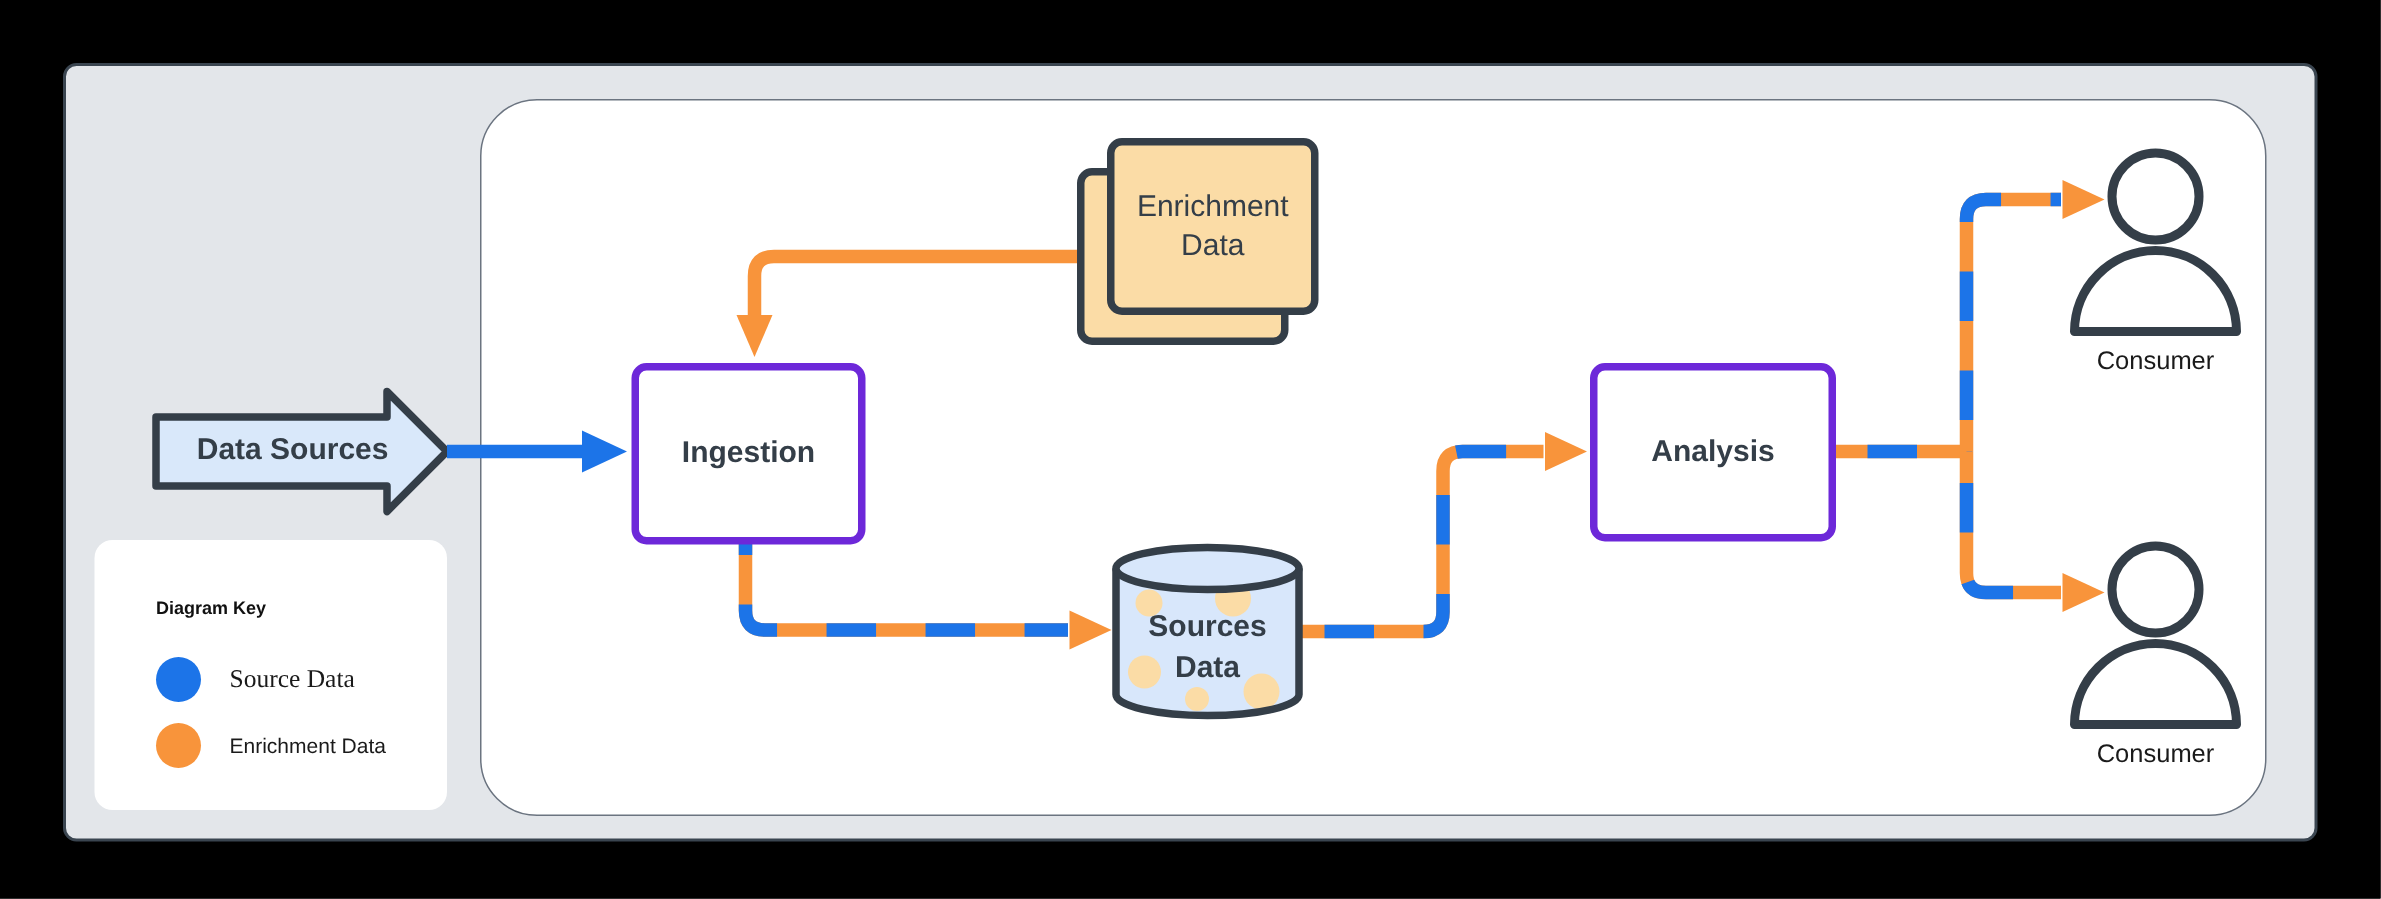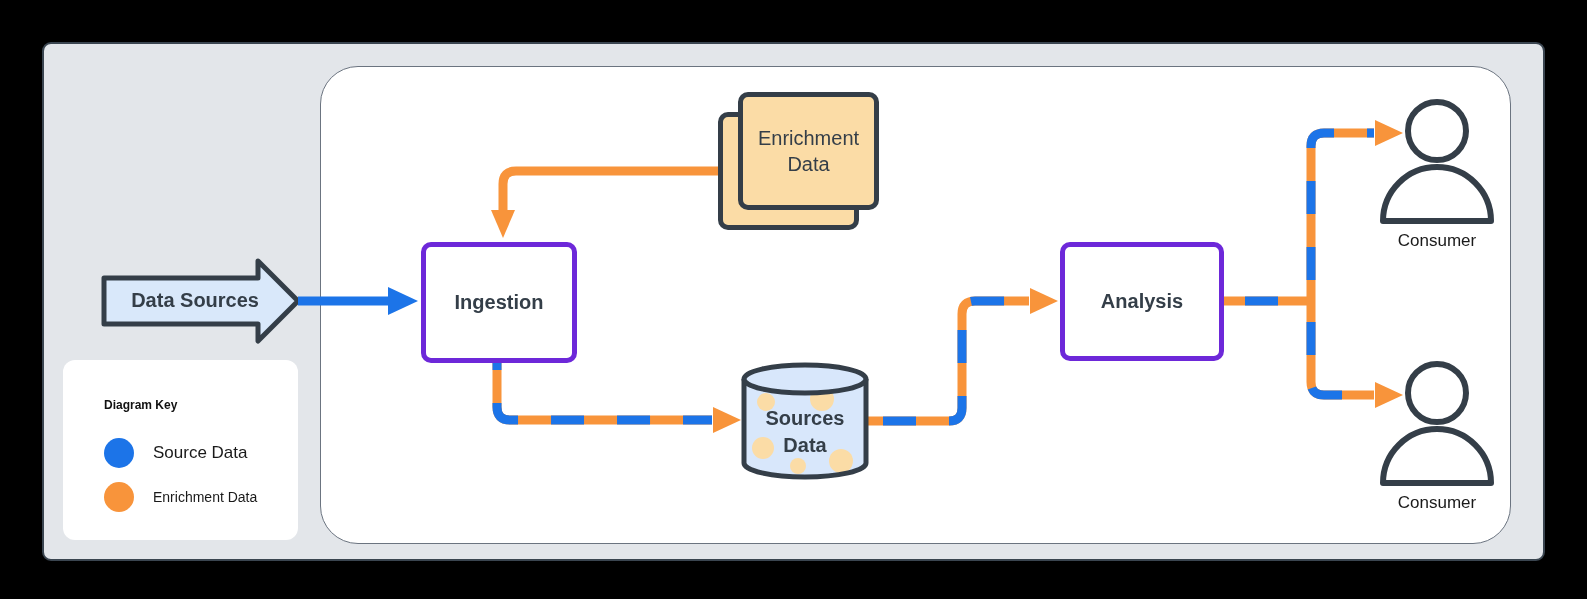--- a/index.html
+++ b/index.html
@@ -40,21 +40,21 @@
   .lbl-consumer-bottom{left:1367px;top:493px;width:140px;font-size:17px;font-weight:400;color:#1a1a1a;}
   .key-box{
     position:absolute;left:63px;top:360px;width:235px;height:180px;z-index:3;
     background:#fff;border-radius:12px;
   }
   .key-title{position:absolute;left:41px;top:38px;font-size:12px;font-weight:700;color:#111;}
   .key-swatch{position:absolute;width:30px;height:30px;border-radius:50%;}
   .swatch-source{left:41px;top:78px;background:#1C74E8;}
   .swatch-enrich{left:41px;top:122px;background:#F8943B;}
   .key-label{position:absolute;color:#1a1a1a;}
-  .key-label-source{left:90px;top:83px;font-size:17px;}
+  .key-label-source{left:90px;top:83px;font-size:17px;font-family:Liberation Serif, serif;}
   .key-label-enrich{left:90px;top:129px;font-size:14px;}
 </style>
 </head>
 <body>
 
 <div class="canvas">
 
   <div class="gray-panel"></div>
   <div class="white-panel"></div>
 

